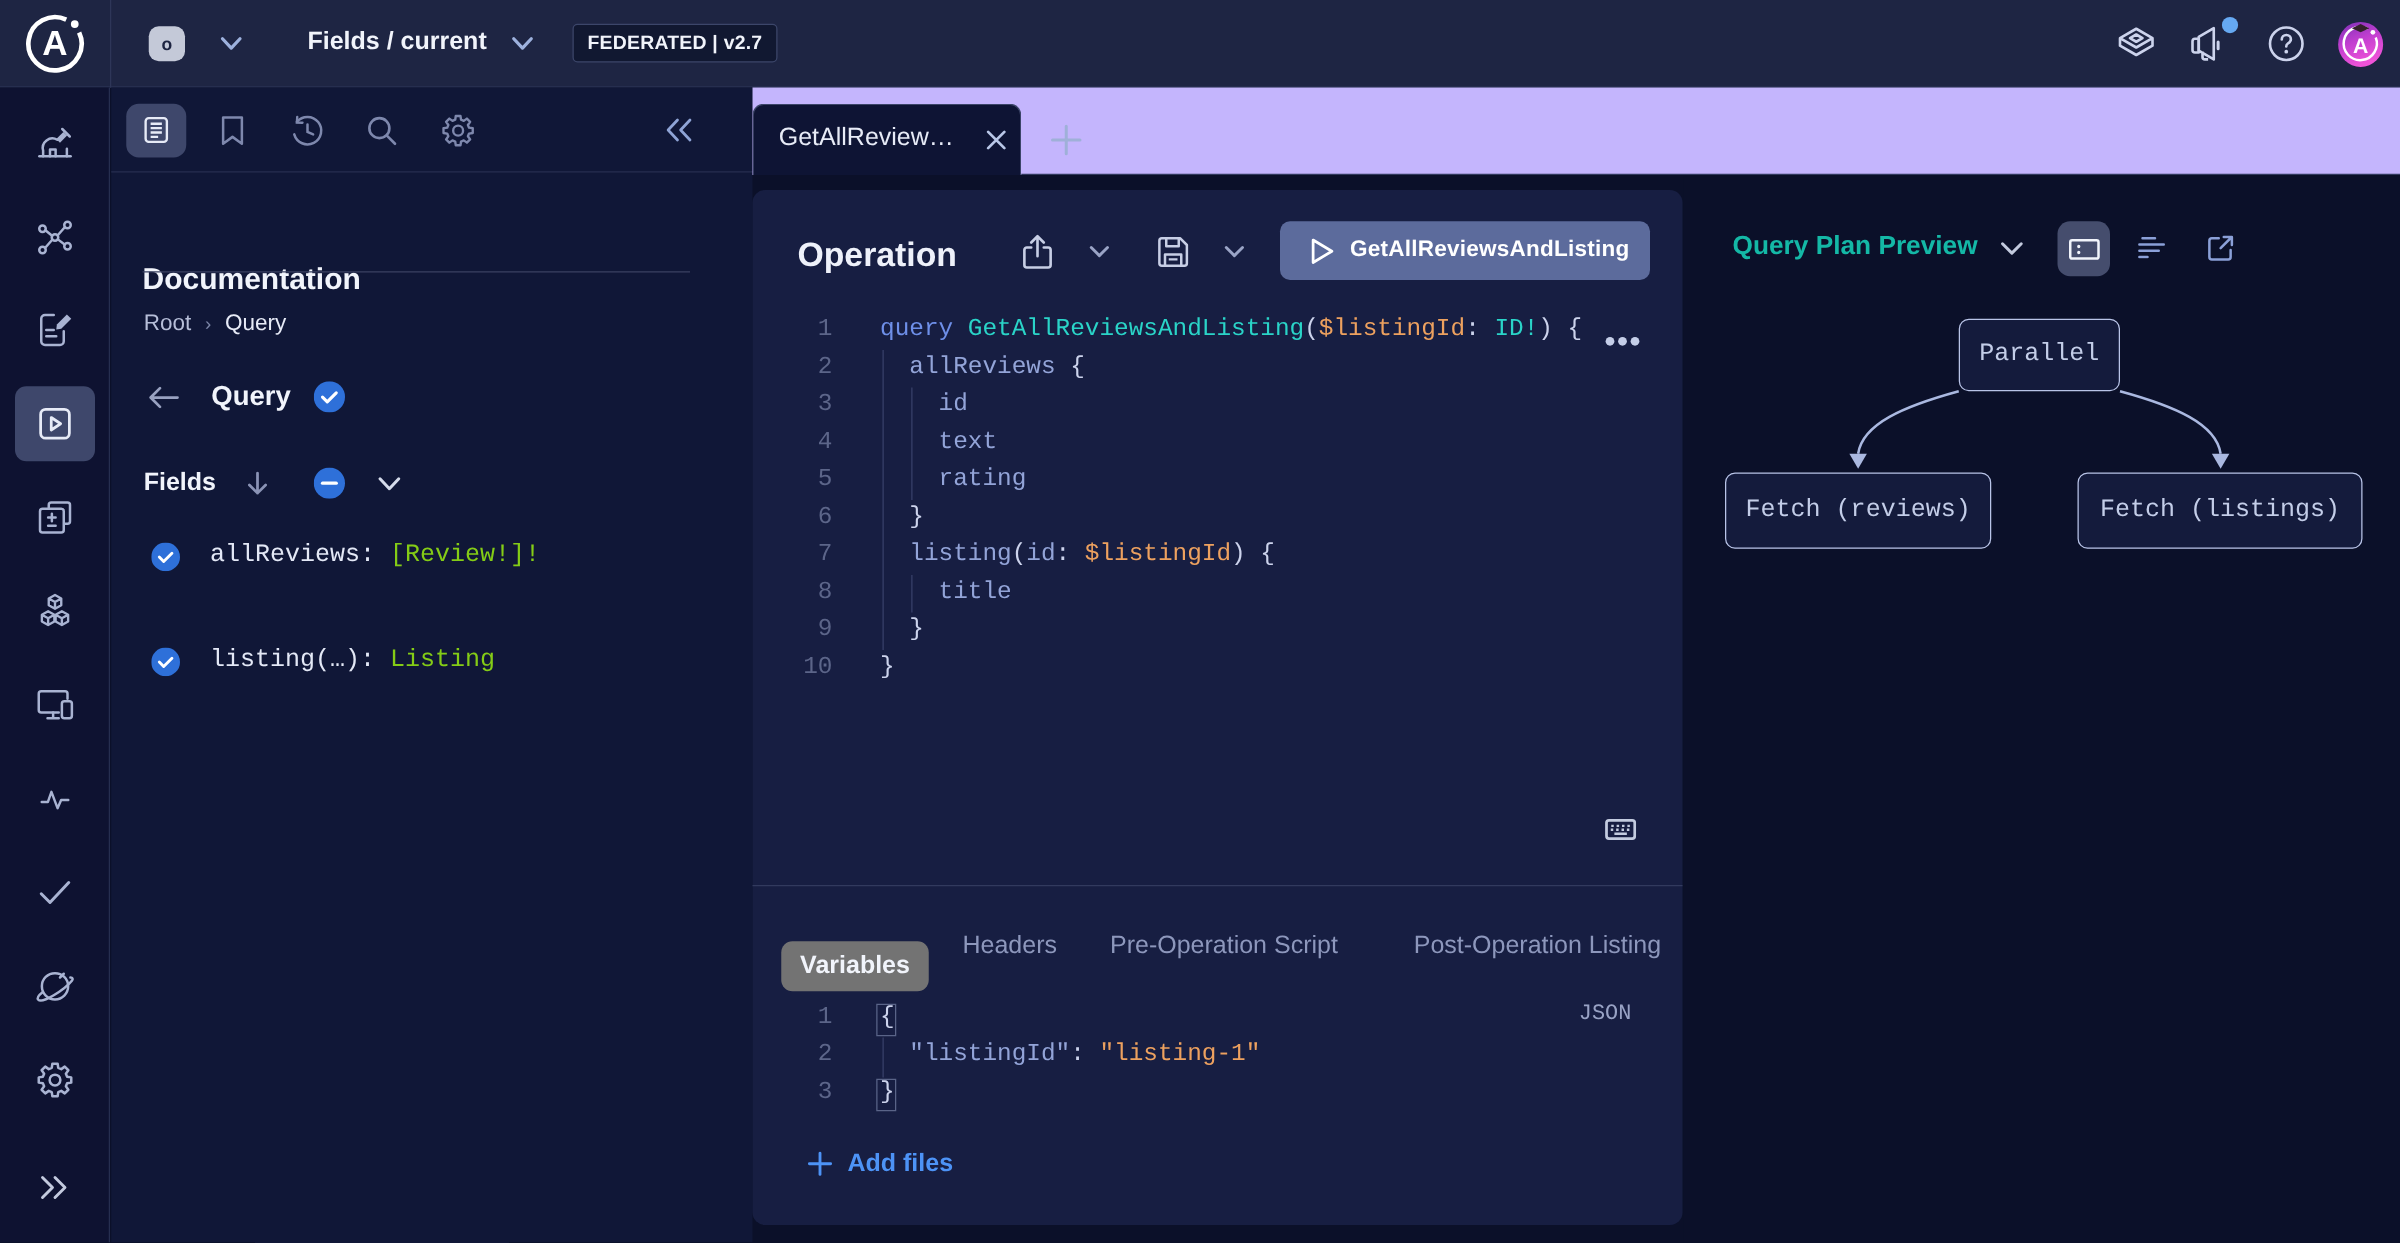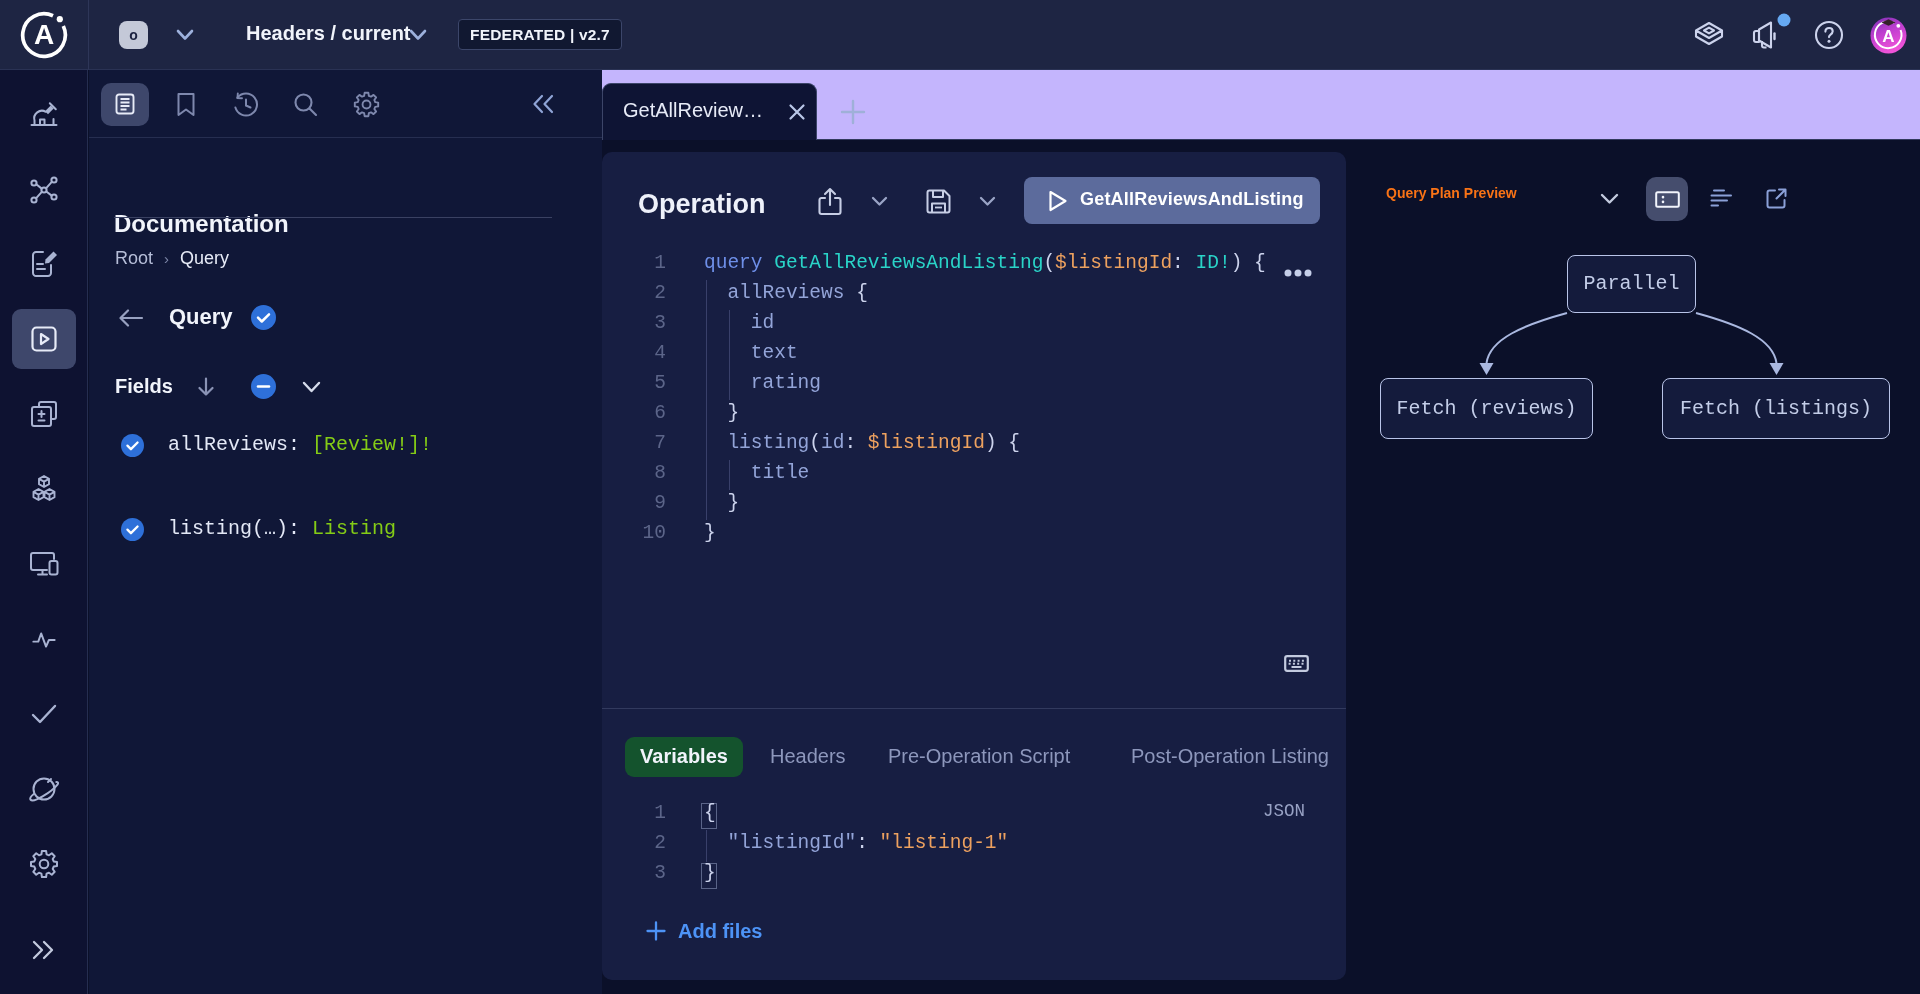--- a/index.html
+++ b/index.html
@@ -53,48 +53,48 @@
   .gut { position:absolute; width:64px; text-align:right; font-family:"Liberation Mono", monospace; font-size:19.5px; color:#5c6589; }
   .cl { position:absolute; font-family:"Liberation Mono", monospace; font-size:19.5px; color:#93a4d8; white-space:pre; }
   .cl .kw { color:#6e8fe8; }
   .cl .tl { color:#2ad4c8; }
   .cl .or { color:#eda15f; }
   .cl .pu { color:#ccd3ec; }
   .iguide { position:absolute; width:1px; background:#39406a; }
 
   
   #vtabs { position:absolute; left:23px; top:585px; height:40px; }
-  #vpill { position:absolute; left:0; top:0; width:118px; height:40px; border-radius:9px; background:#14532d; }
+  #vpill { position:absolute; left:0; top:16px; width:118px; height:40px; border-radius:9px; background:#737373; }
   #vpill span { position:absolute; width:118px; text-align:center; top:8px; font-size:20px; font-weight:bold; color:#f1f4fb; }
   .vtab { position:absolute; top:8px; font-size:20px; color:#8d97bc; white-space:nowrap; }
   #jsonlbl { position:absolute; left:661px; top:649px; font-family:"Liberation Mono", monospace; font-size:17.5px; color:#98a2c4; }
   #addfiles { position:absolute; left:44px; top:768px; font-size:20px; font-weight:bold; color:#4d93f6; }
   .brbox { position:absolute; border:1px solid #5a6488; }
 
   
   #rpanel { left:1347px; top:141px; width:573px; height:853px; background:#0b1029; }
-  #rphead { position:absolute; left:39px; top:44px; font-size:14px; font-weight:bold; color:#f97316; }
+  #rphead { position:absolute; left:39px; top:44px; font-size:21px; font-weight:bold; color:#14b8a6; }
   #rpsel { position:absolute; left:299px; top:36px; width:42px; height:44px; border-radius:10px; background:#454d6d; }
   .planbox { position:absolute; border:1.5px solid #b9c4e8; border-radius:8px; background:#141b3c; color:#c3cde8; font-family:"Liberation Mono", monospace; font-size:20px; text-align:center; }
 </style>
 </head>
 <body>
 <div class="abs" id="topbar">
   <div class="vdiv"></div>
 
   <svg class="abs" style="left:19px;top:10px" width="50" height="50" viewBox="0 0 50 50">
     <path d="M 44.3 16.0 A 21.3 21.3 0 1 1 34.0 5.7" fill="none" stroke="#fff" stroke-width="3.7"></path>
     <circle cx="40.8" cy="9.2" r="3.1" fill="#fff"></circle>
     <text x="25" y="34" text-anchor="middle" font-family="Liberation Sans, sans-serif" font-size="28" font-weight="bold" fill="#fff">A</text>
   </svg>
   <div id="obadge">o</div>
   <svg class="abs" style="left:176px;top:29px" width="18" height="12" viewBox="0 0 18 12">
       <path d="M2 2 L9 9.5 L16 2" fill="none" stroke="#9db1dd" stroke-width="2.6" stroke-linecap="round" stroke-linejoin="round"></path>
     </svg>
-  <div id="gname">Headers / current</div>
+  <div id="gname">Fields / current</div>
   <svg class="abs" style="left:409px;top:29px" width="18" height="12" viewBox="0 0 18 12">
       <path d="M2 2 L9 9.5 L16 2" fill="none" stroke="#9db1dd" stroke-width="2.6" stroke-linecap="round" stroke-linejoin="round"></path>
     </svg>
   <div id="fedbadge">FEDERATED | v2.7</div>
 
   <svg class="abs" style="left:1694px;top:21px" width="30" height="28" viewBox="0 0 30 28">
     <path d="M15 2 L28 9.5 L15 17 L2 9.5 Z M2 9.5 L2 15.5 L15 23 L28 15.5 L28 9.5" fill="none" stroke="#ccd3ec" stroke-width="2.1" stroke-linejoin="round"></path>
     <path d="M10 9.5 L15 6.6 L20 9.5 L15 12.4 Z" fill="none" stroke="#ccd3ec" stroke-width="2.1" stroke-linejoin="round"></path>
   </svg>
   <svg class="abs" style="left:1752px;top:21px" width="32" height="29" viewBox="0 0 32 29">

